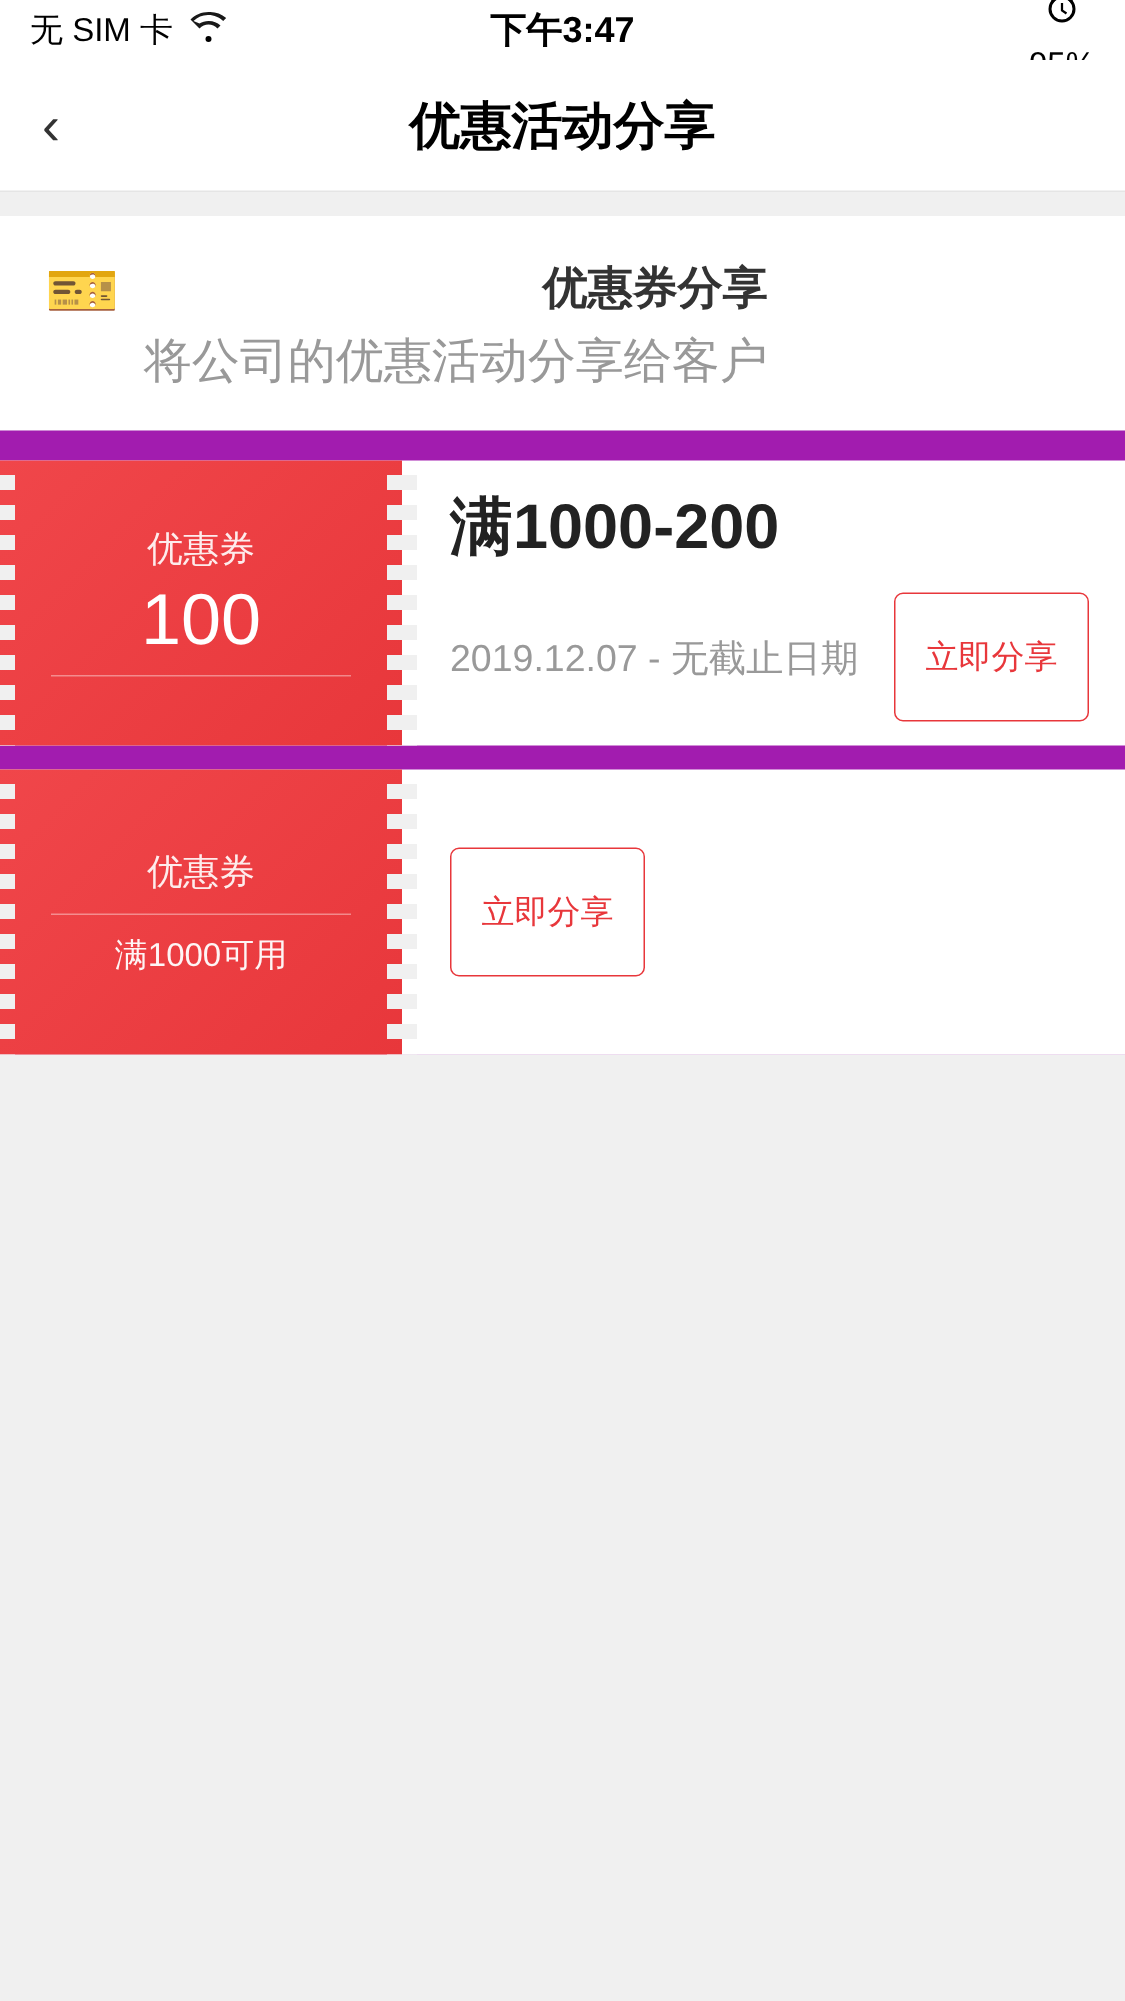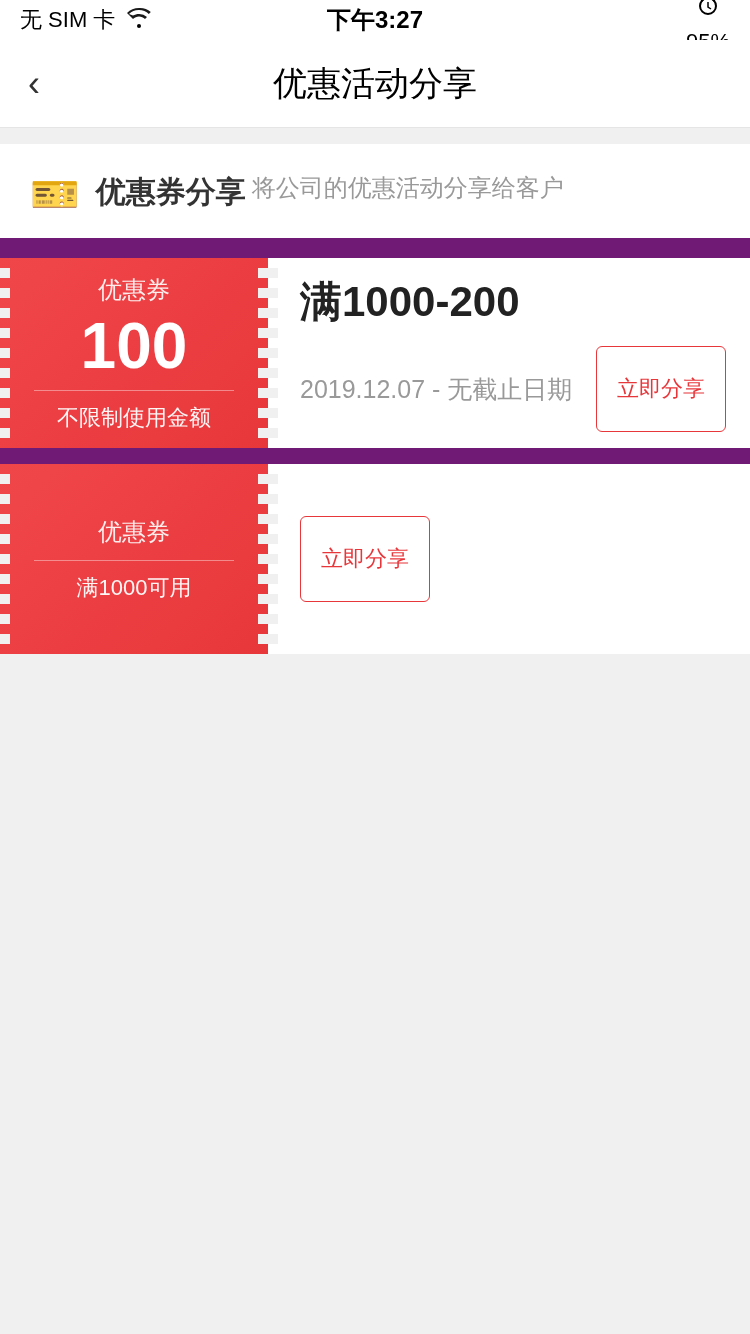--- a/index.html
+++ b/index.html
@@ -84,60 +84,61 @@
     .nav-back {
       position: absolute;
       left: 28px;
       font-size: 36px;
       color: #333;
       cursor: pointer;
       font-weight: 300;
     }
     .nav-title {
       font-size: 34px;
-      font-weight: 400;
+      font-weight: 700;
       color: #000;
     }
 
     
     .section-header {
       background: #fff;
       padding: 28px 30px 24px 30px;
       display: flex;
       align-items: flex-start;
       gap: 16px;
       margin-top: 16px;
     }
     .section-icon {
       font-size: 40px;
       line-height: 1;
       margin-top: 2px;
     }
     .section-text-group {
       display: flex;
-      flex-direction: row;
+      flex-direction: column;
       gap: 6px;
+      text-align: right;
     }
     .section-title {
       font-size: 30px;
       font-weight: 600;
       color: #333;
     }
     .section-subtitle {
-      font-size: 24px;
+      font-size: 32px;
       color: #999;
     }
 
     
     .coupon-list {
       padding: 20px 0 0 0;
       display: flex;
       flex-direction: column;
       gap: 16px;
-      background: #701a75;
+      background: #a21caf;
     }
 
     
     .coupon-card {
       background: #fff;
       margin: 0 0;
       display: flex;
       height: 190px;
       position: relative;
       overflow: visible;
@@ -192,22 +193,22 @@
       z-index: 2;
     }
 
     .coupon-label {
       color: rgba(255,255,255,0.9);
       font-size: 24px;
       font-weight: 400;
     }
     .coupon-amount {
       color: #fff;
-      font-size: 64px;
-      font-weight: 700;
+      font-size: 48px;
+      font-weight: 400;
       line-height: 1;
     }
     .coupon-divider {
       width: 200px;
       height: 1px;
       background: rgba(255,255,255,0.4);
       margin: 4px 0;
     }
     .coupon-condition {
       color: rgba(255,255,255,0.95);
@@ -263,21 +264,21 @@
 <div class="status-bar">
   <div class="status-left">
     <span>无 SIM 卡</span>
     <span>
       <svg width="28" height="22" viewBox="0 0 28 22">
         <path d="M14 18a2 2 0 1 1 0 4 2 2 0 0 1 0-4z" fill="#000"></path>
         <path d="M8 13c1.6-1.6 3.8-2.6 6-2.6s4.4 1 6 2.6l2-2A11.4 11.4 0 0 0 14 8c-2.2 0-4.3.6-6 1.6L4 8a13.6 13.6 0 0 1 10-4c3.8 0 7.3 1.6 9.8 4l2-2A16.4 16.4 0 0 0 14 2C9.4 2 5.2 3.8 2 7l2 2 4 4z" fill="#000" opacity="0.9"></path>
       </svg>
     </span>
   </div>
-  <div class="status-center">下午3:27</div>
+  <div class="status-center">下午3:47</div>
   <div class="status-right">
     <span>
       <svg width="18" height="22" viewBox="0 0 18 22">
           <path d="M9 0C5.7 0 3 2.7 3 6c0 4.5 6 12 6 12s6-7.5 6-12c0-3.3-2.7-6-6-6zm0 8.5C7.6 8.5 6.5 7.4 6.5 6S7.6 3.5 9 3.5 11.5 4.6 11.5 6 10.4 8.5 9 8.5z" fill="#000"></path>
         </svg>
     </span>
     <span>
       <svg width="22" height="22" viewBox="0 0 22 22">
           <circle cx="11" cy="12" r="8" fill="none" stroke="#000" stroke-width="2"></circle>
           <path d="M11 8v5l3 2" stroke="#000" stroke-width="1.5" fill="none"></path>
@@ -303,21 +304,20 @@
     <span class="section-subtitle">将公司的优惠活动分享给客户</span>
   </div>
 </div>
 
 <div class="coupon-list">
 <div class="coupon-card">
       <div class="coupon-left">
         <span class="coupon-label">优惠券</span>
         <span class="coupon-amount">100</span>
         <div class="coupon-divider"></div>
-        <span class="coupon-condition">不限制使用金额</span>
       </div>
       <div class="coupon-right">
         <span class="coupon-title">满1000-200</span>
         <div class="coupon-bottom-row">
           <span class="coupon-date">2019.12.07 - 无截止日期</span>
           <button class="share-btn">立即分享</button>
         </div>
       </div>
     </div>
     <div class="coupon-card">

